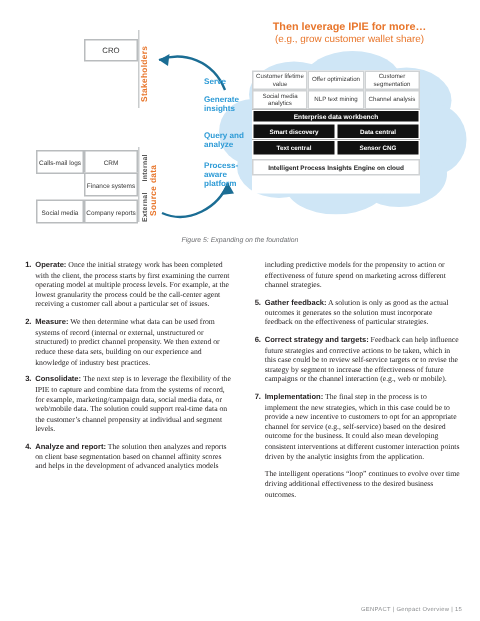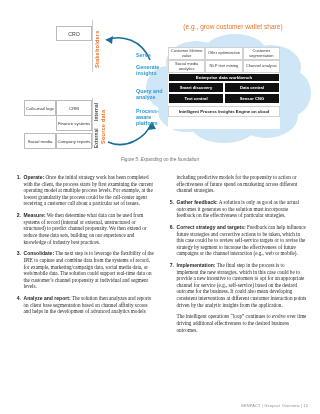--- a/index.html
+++ b/index.html
@@ -118,20 +118,21 @@
     font-family:"Liberation Sans", sans-serif;font-size:3.9px;color:#8a8c8e;letter-spacing:0.2px;
   }
 </style>
 </head>
 <body>
 
 <div class="page">
 
   <div class="figure">
 
+    <div class="fig-title">Then leverage IPIE for more…</div>
     <div class="fig-subtitle">(e.g., grow customer wallet share)</div>
 
     <div class="cloud">
       <svg width="172" height="110" viewBox="0 0 172 110" xmlns="http://www.w3.org/2000/svg">
         <g fill="#cfe6f6">
           <ellipse cx="56" cy="30" rx="30" ry="22"></ellipse>
           <ellipse cx="95" cy="20" rx="32" ry="19"></ellipse>
           <ellipse cx="131" cy="34" rx="30" ry="22"></ellipse>
           <ellipse cx="148" cy="60" rx="23" ry="24"></ellipse>
           <ellipse cx="126" cy="83" rx="32" ry="22"></ellipse>

